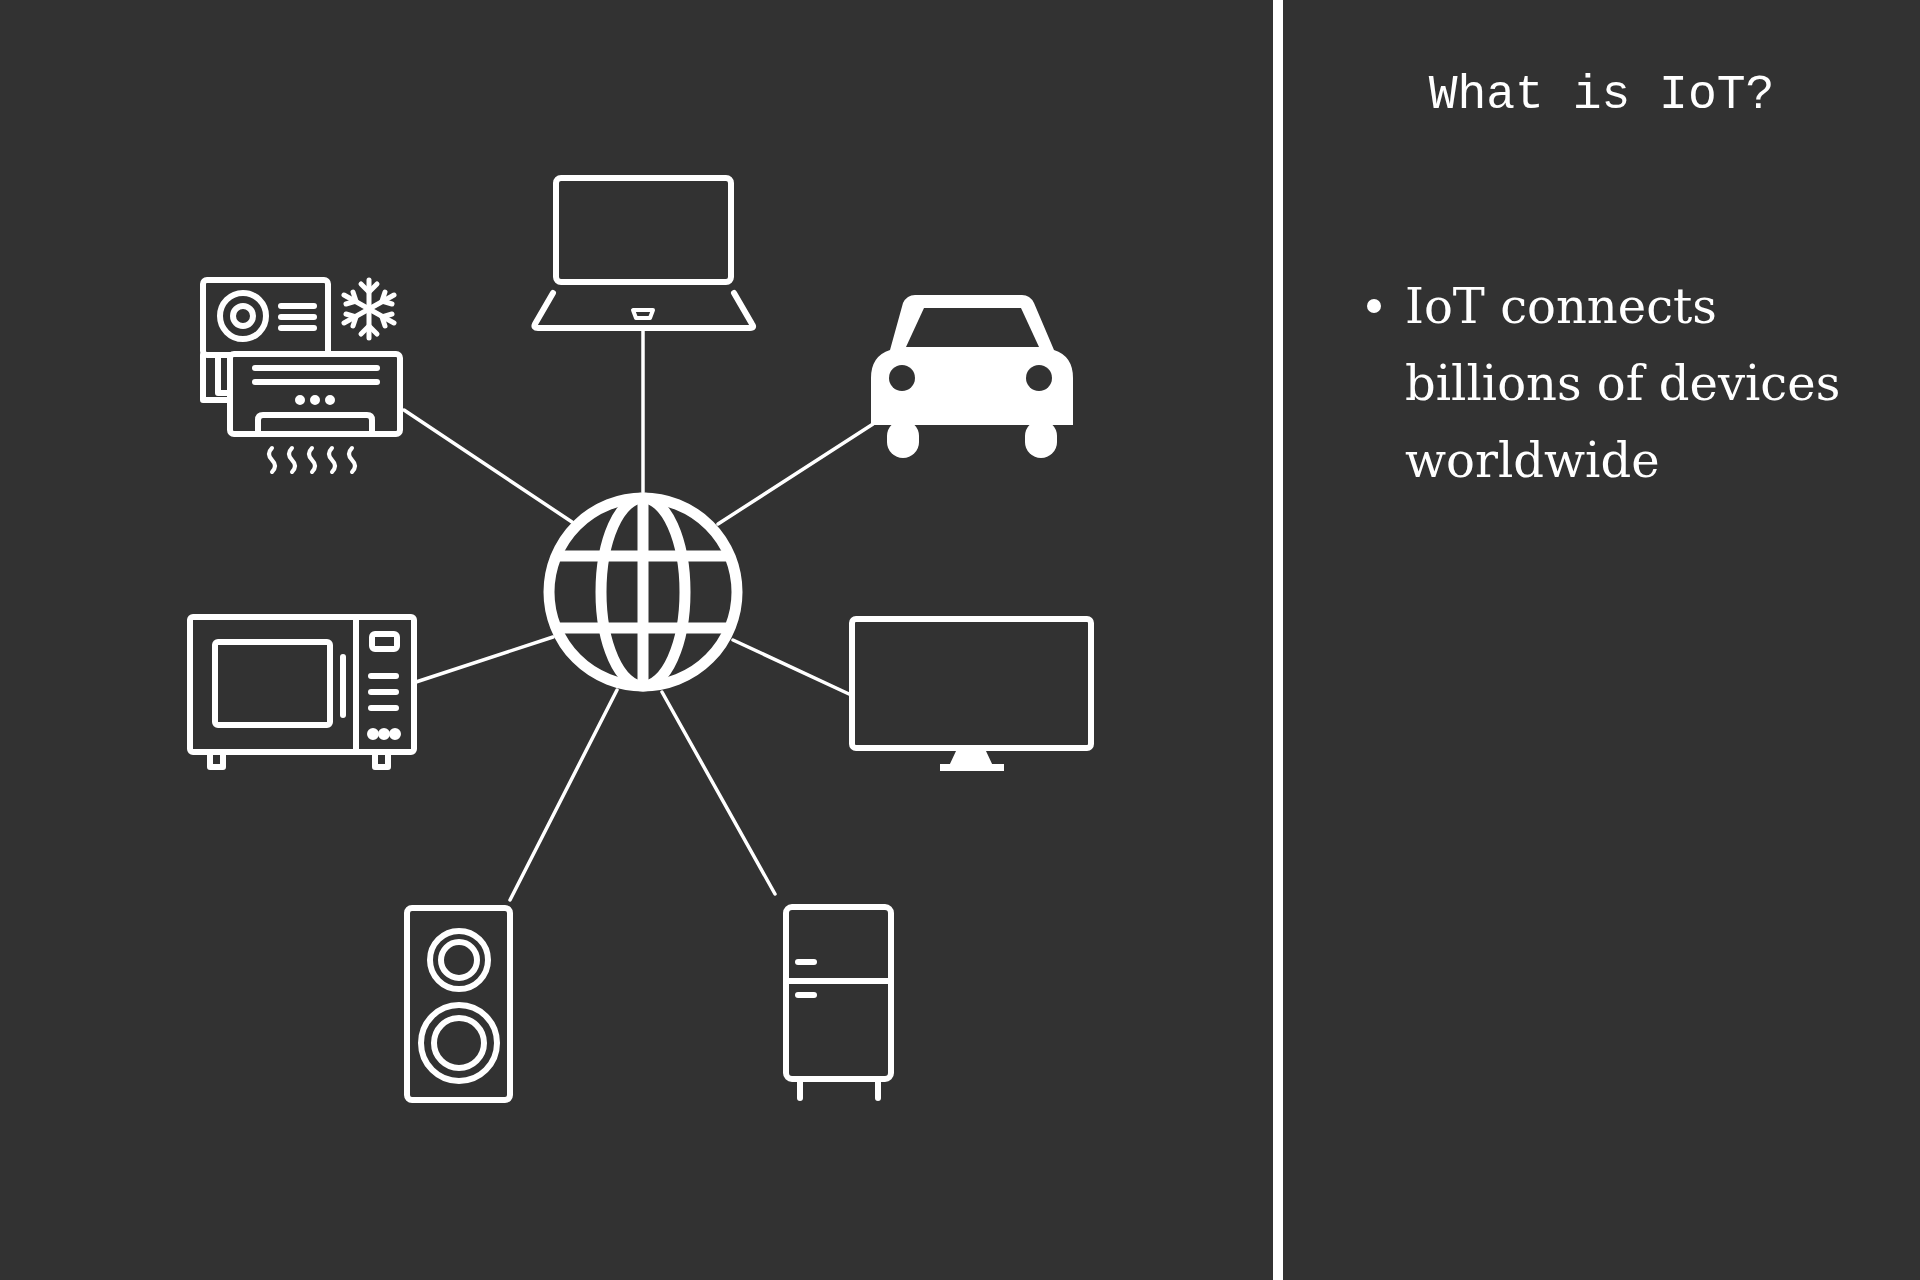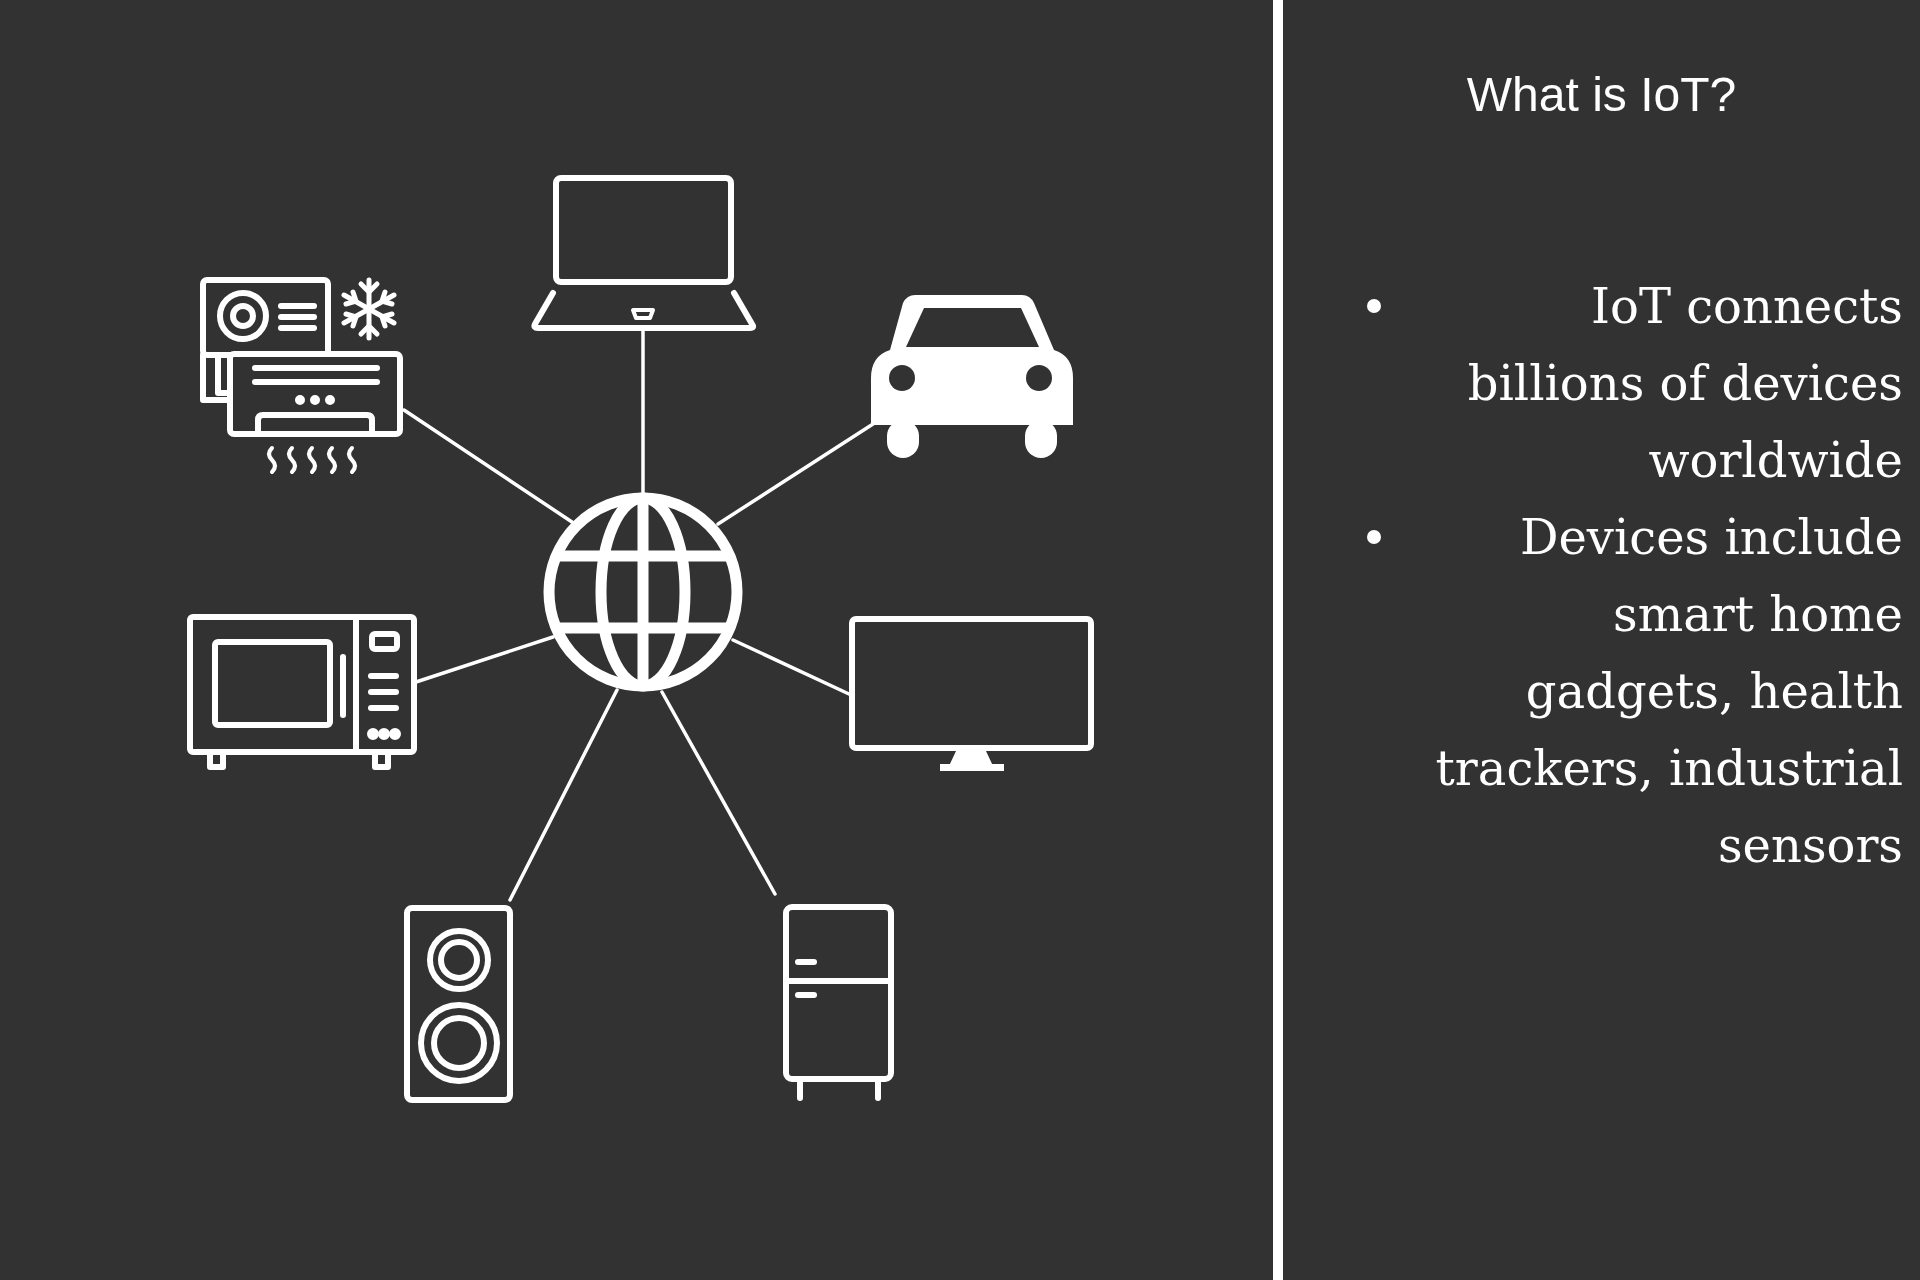--- a/index.html
+++ b/index.html
@@ -1,22 +1,22 @@
 <!DOCTYPE html>
 <html><head>
 <meta charset="utf-8">
 <style>
   html, body { margin:0; padding:0; }
   body { width:1920px; height:1280px; background:#323232; position:relative; overflow:hidden; font-family:"DejaVu Serif", serif; color:#ffffff; }
   .left-panel { position:absolute; left:0; top:0; width:1273px; height:1280px; }
   .divider { position:absolute; left:1273px; top:0; width:10px; height:1280px; background:#ffffff; }
   .right-panel { position:absolute; left:1283px; top:0; width:637px; height:1280px; }
-  .title { position:absolute; left:0; top:62px; width:637px; text-align:center; font-family:Liberation Sans, sans-serif; font-size:48px; line-height:66px; color:#ffffff; }
+  .title { position:absolute; left:0; top:62px; width:637px; text-align:center; font-family:Liberation Mono, monospace; font-size:48px; line-height:66px; color:#ffffff; }
   .bullets { position:absolute; left:80px; top:268px; width:540px; margin:0; padding:0; list-style:none; }
-  .bullets li { position:relative; padding-left:42px; font-size:48px; line-height:77px; color:#ffffff;text-align:right; }
+  .bullets li { position:relative; padding-left:42px; font-size:48px; line-height:77px; color:#ffffff; }
   .bullets li .dot { position:absolute; left:4px; top:31px; width:14px; height:14px; border-radius:50%; background:#ffffff; }
   svg.diagram { position:absolute; left:0; top:0; width:1273px; height:1280px; }
 </style>
 </head>
 <body>
 
 <div class="left-panel">
   <svg class="diagram" viewBox="0 0 1273 1280" fill="none" stroke="#ffffff">
 
     <g stroke-width="3.5" stroke-linecap="round">
@@ -128,15 +128,14 @@
     </g>
   </svg>
 </div>
 
 <div class="divider"></div>
 
 <div class="right-panel">
   <div class="title">What is IoT?</div>
   <ul class="bullets">
     <li><span class="dot"></span><span>IoT connects billions of devices worldwide</span></li>
-    <li><span class="dot"></span><span>Devices include smart home gadgets, health trackers, industrial sensors</span></li>
   </ul>
 </div>
 
 </body></html>

